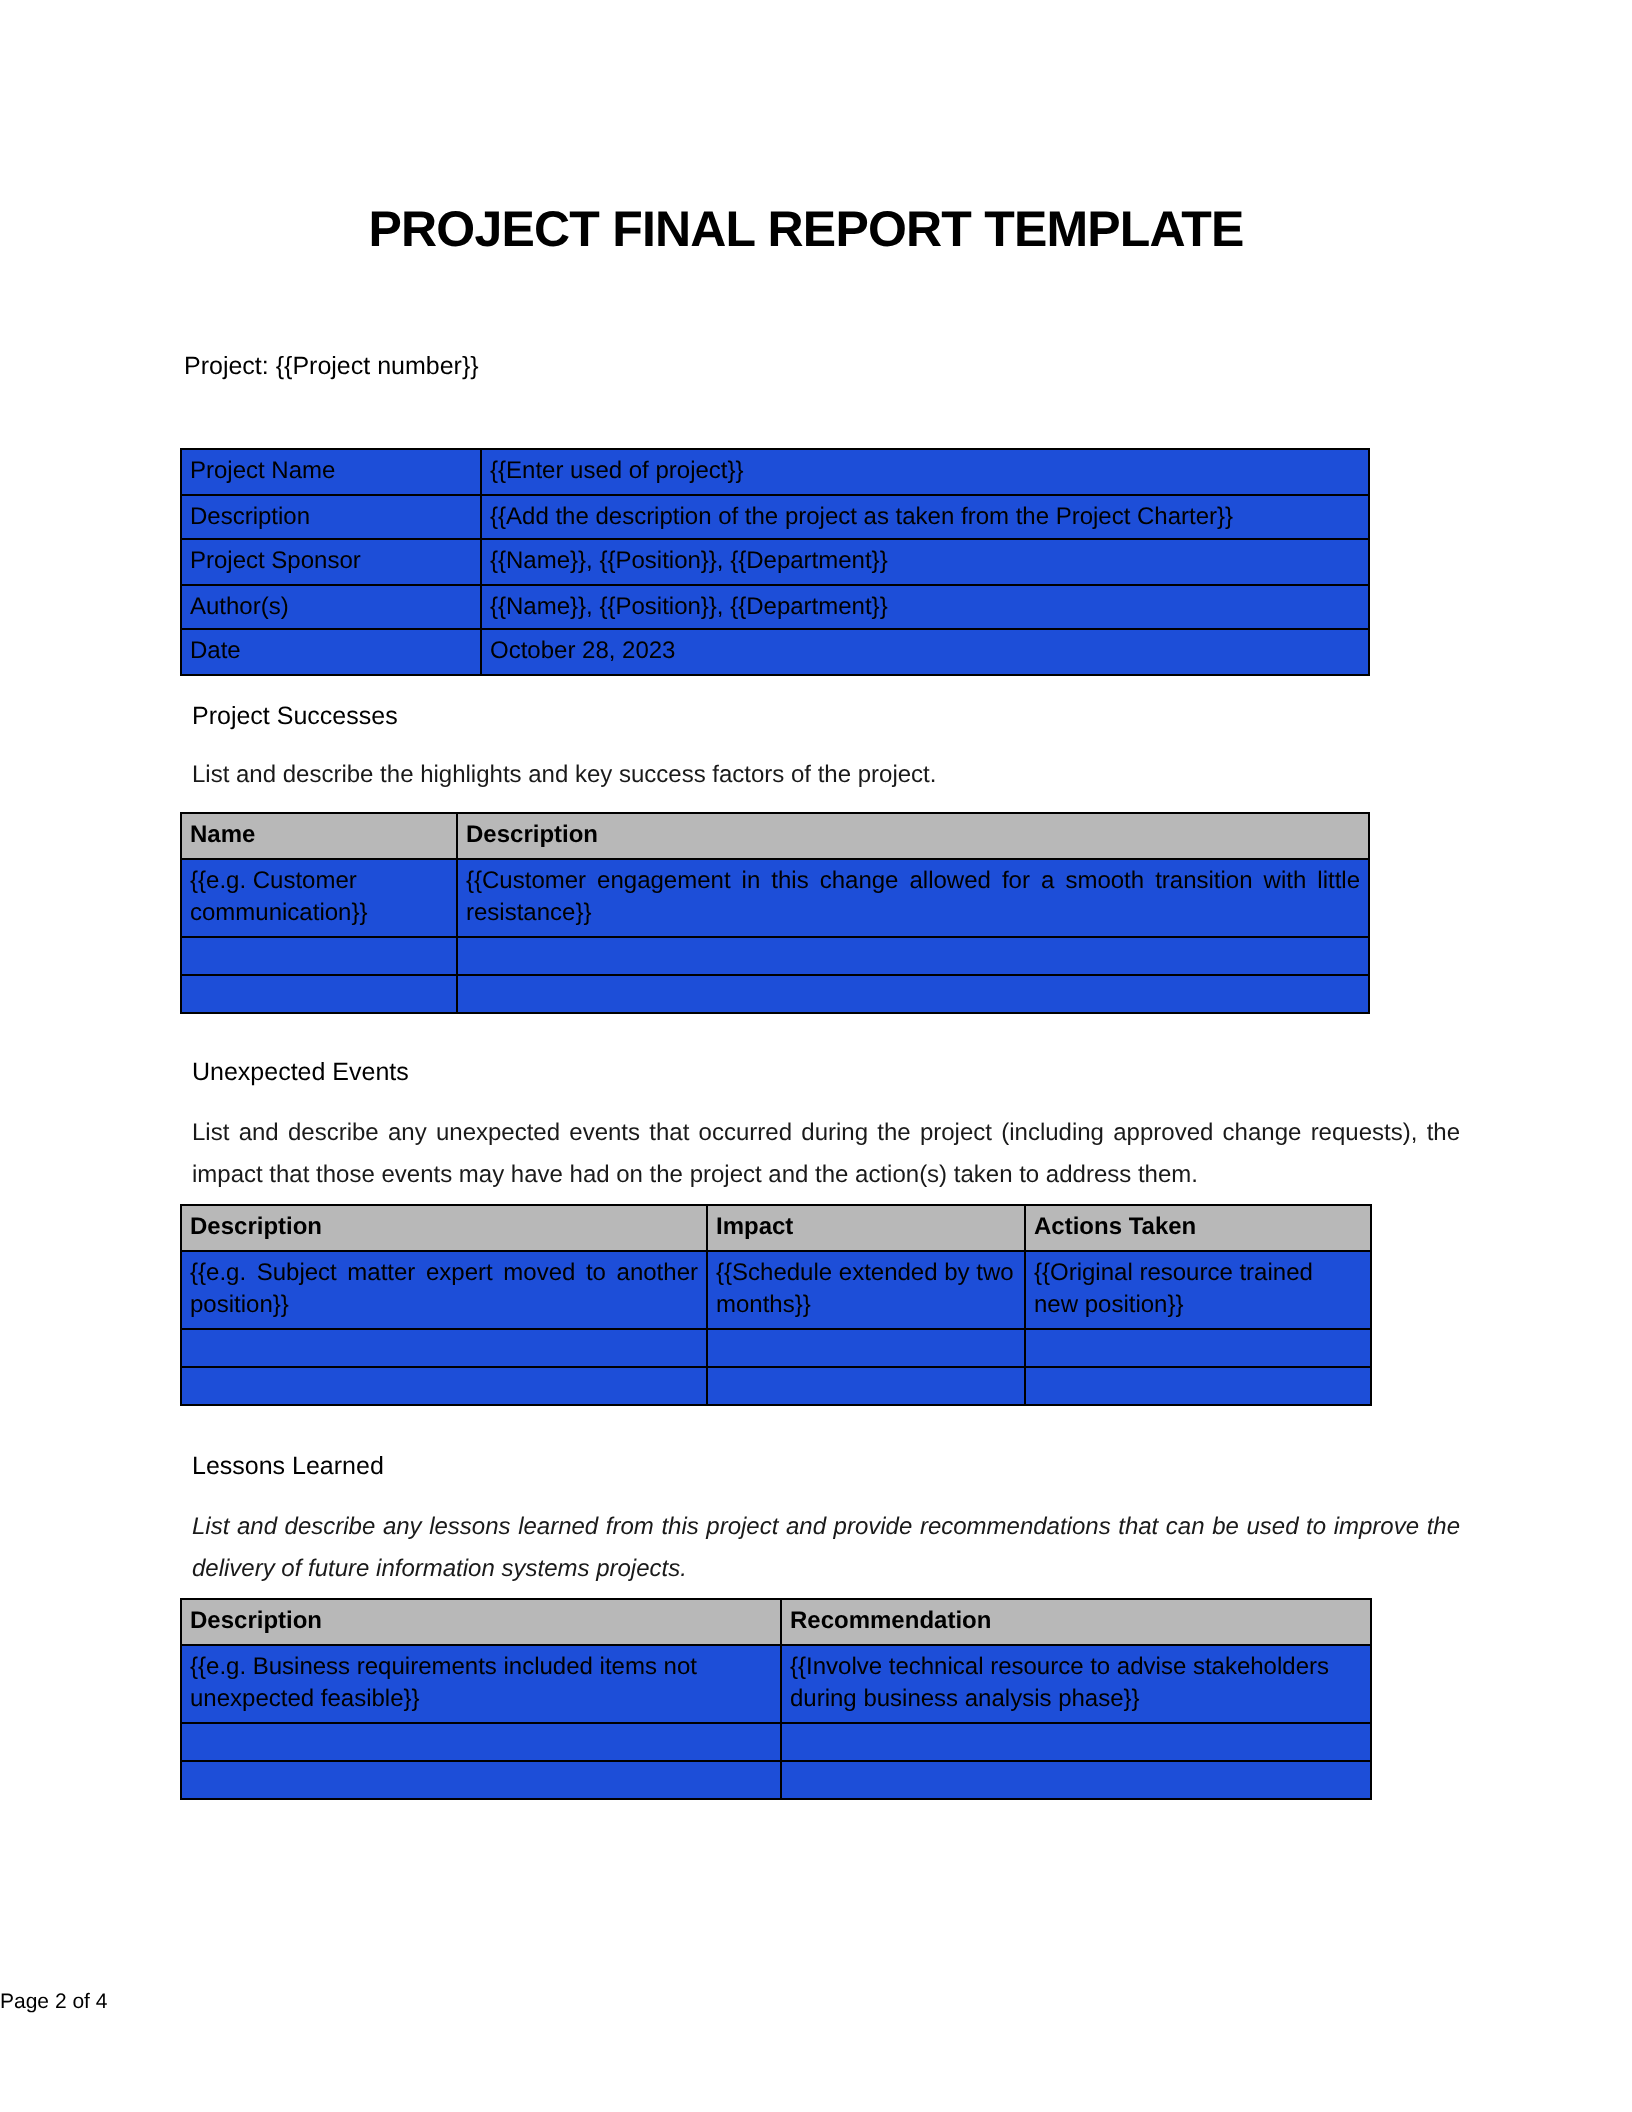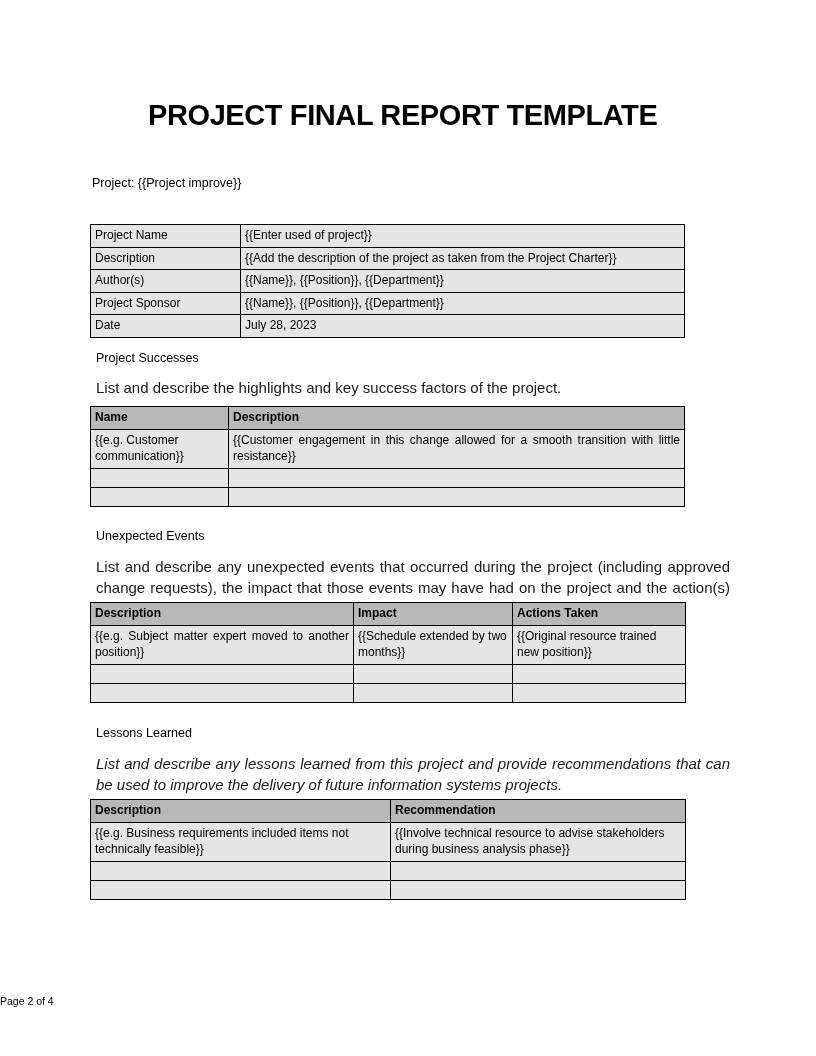--- a/index.html
+++ b/index.html
@@ -28,22 +28,22 @@
     top: 96px;
     left: 90px;
     width: 646px;
     height: 70px;
   }
   .doc-title {
     position: absolute;
     left: 58px;
     top: 2px;
     width: 510px;
-    text-align: left;
-    font-size: 29px;
+    text-align: center;
+    font-size: 25px;
     font-weight: bold;
     letter-spacing: -0.4px;
     line-height: 34px;
     white-space: nowrap;
     color: #000;
   }
   .logo-wrap {
     position: absolute;
     right: 0px;
     top: 0px;
@@ -83,21 +83,21 @@
     background: #fff;
   }
   table.doc-table td, table.doc-table th {
     border: 1px solid #000;
     padding: 2px 4px 3px 4px;
     vertical-align: top;
     font-weight: normal;
     font-size: 12px;
     line-height: 16.5px;
     color: #000;
-    background: #e5e5e5;
+    background: #1d4ed8;
   }
   table.doc-table th {
     background: #b8b8b8;
     text-align: left;
     font-weight: bold;
     padding: 2px 4px 3px 4px;
   }
   td.label-cell {
     background: #b8b8b8;
     font-weight: bold;
@@ -119,21 +119,21 @@
     position: absolute;
     left: 96px;
     font-size: 12.5px;
     font-weight: normal;
     line-height: 16px;
     color: #000;
   }
   .section-desc {
     position: absolute;
     left: 96px;
-    font-size: 15px;
+    font-size: 12px;
     line-height: 21px;
     color: #1a1a1a;
     text-align: justify;
     text-align-last: left;
   }
 
   #h-successes { top: 350px; }
   #p-successes { top: 377px; width: 600px; }
   #successes-table { left: 90px; top: 406px; width: 594px; }
   #successes-table col.c1 { width: 138px; }
@@ -166,47 +166,47 @@
 </head>
 <body>
 
 <div class="page">
 
   <div class="header">
     <div class="doc-title">PROJECT FINAL REPORT TEMPLATE</div>
 
   </div>
 
-  <div class="project-line">Project: {{Project improve}}</div>
+  <div class="project-line">Project: {{Project number}}</div>
 
   <table class="doc-table" id="info-table">
     <colgroup>
         <col class="c1">
         <col class="c2">
       </colgroup>
     <tbody>
       <tr>
         <td class="label-cell">Project Name</td>
         <td>{{Enter used of project}}</td>
       </tr>
       <tr>
         <td class="label-cell">Description</td>
         <td>{{Add the description of the project as taken from the Project Charter}}</td>
       </tr>
       <tr>
+        <td class="label-cell">Project Sponsor</td>
+        <td>{{Name}}, {{Position}}, {{Department}}</td>
+      </tr>
+      <tr>
         <td class="label-cell">Author(s)</td>
         <td>{{Name}}, {{Position}}, {{Department}}</td>
       </tr>
       <tr>
-        <td class="label-cell">Project Sponsor</td>
-        <td>{{Name}}, {{Position}}, {{Department}}</td>
-      </tr>
-      <tr>
         <td class="label-cell">Date</td>
-        <td>July 28, 2023</td>
+        <td>October 28, 2023</td>
       </tr>
     </tbody>
   </table>
 
   <div class="section-heading" id="h-successes">Project Successes</div>
   <div class="section-desc" id="p-successes">List and describe the highlights and key success factors of the project.</div>
 
   <table class="doc-table" id="successes-table">
     <colgroup>
         <col class="c1">
@@ -278,21 +278,21 @@
         <col class="c2">
       </colgroup>
     <thead>
       <tr>
         <th>Description</th>
         <th>Recommendation</th>
       </tr>
     </thead>
     <tbody>
       <tr>
-        <td>{{e.g. Business requirements included items not technically feasible}}</td>
+        <td>{{e.g. Business requirements included items not unexpected feasible}}</td>
         <td>{{Involve technical resource to advise stakeholders during business analysis phase}}</td>
       </tr>
       <tr>
         <td class="empty"></td>
         <td class="empty"></td>
       </tr>
       <tr>
         <td class="empty"></td>
         <td class="empty"></td>
       </tr>

